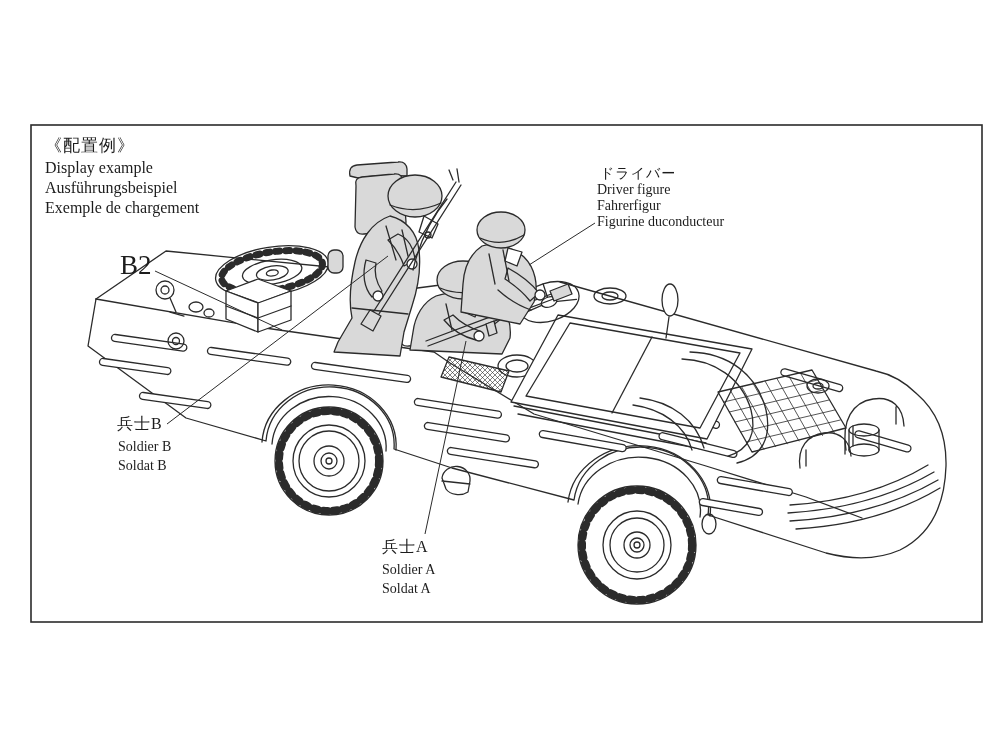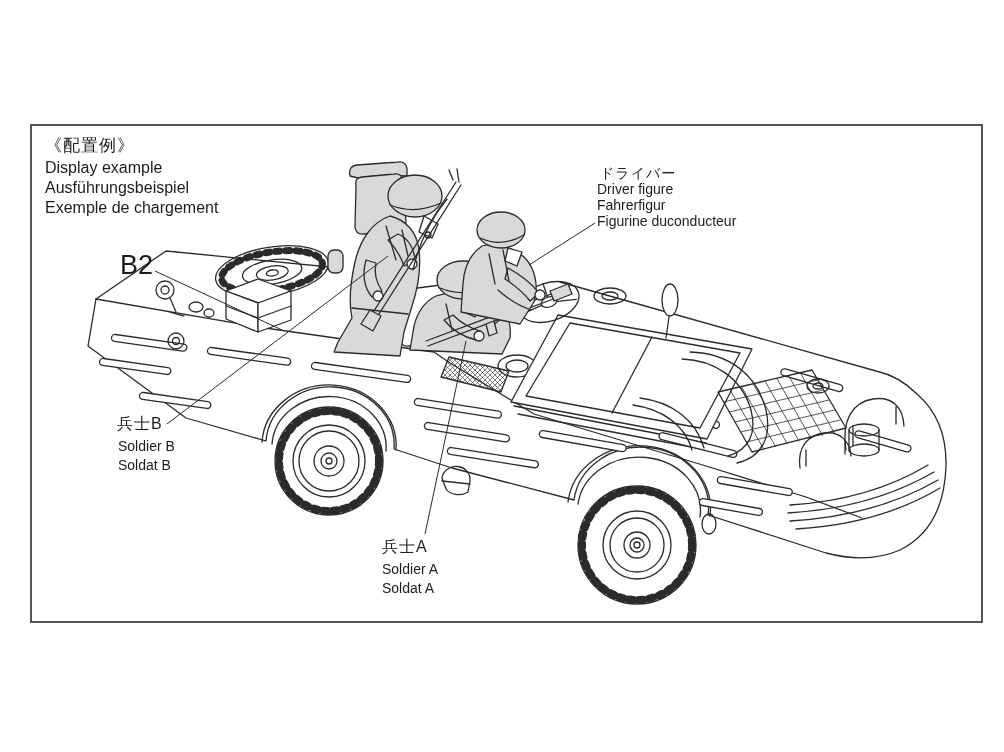--- a/index.html
+++ b/index.html
@@ -1,18 +1,18 @@
 <!DOCTYPE html>
 <html><head>
 <meta charset="utf-8">
 <style>
   html,body{margin:0;padding:0;background:#ffffff;}
   .sheet{
     position:relative;width:1004px;height:752px;background:#ffffff;overflow:hidden;
-    font-family:Liberation Sans, sans-serif;color:#1c1c1c;
+    font-family:Liberation Serif, serif;color:#1c1c1c;
   }
   svg{position:absolute;left:0;top:0;}
   text{fill:#1c1c1c;}
   .jp{letter-spacing:1px;}
 </style>
 </head>
 <body>
 <div class="sheet">
 
 <svg width="1004" height="752" viewBox="0 0 1004 752">

